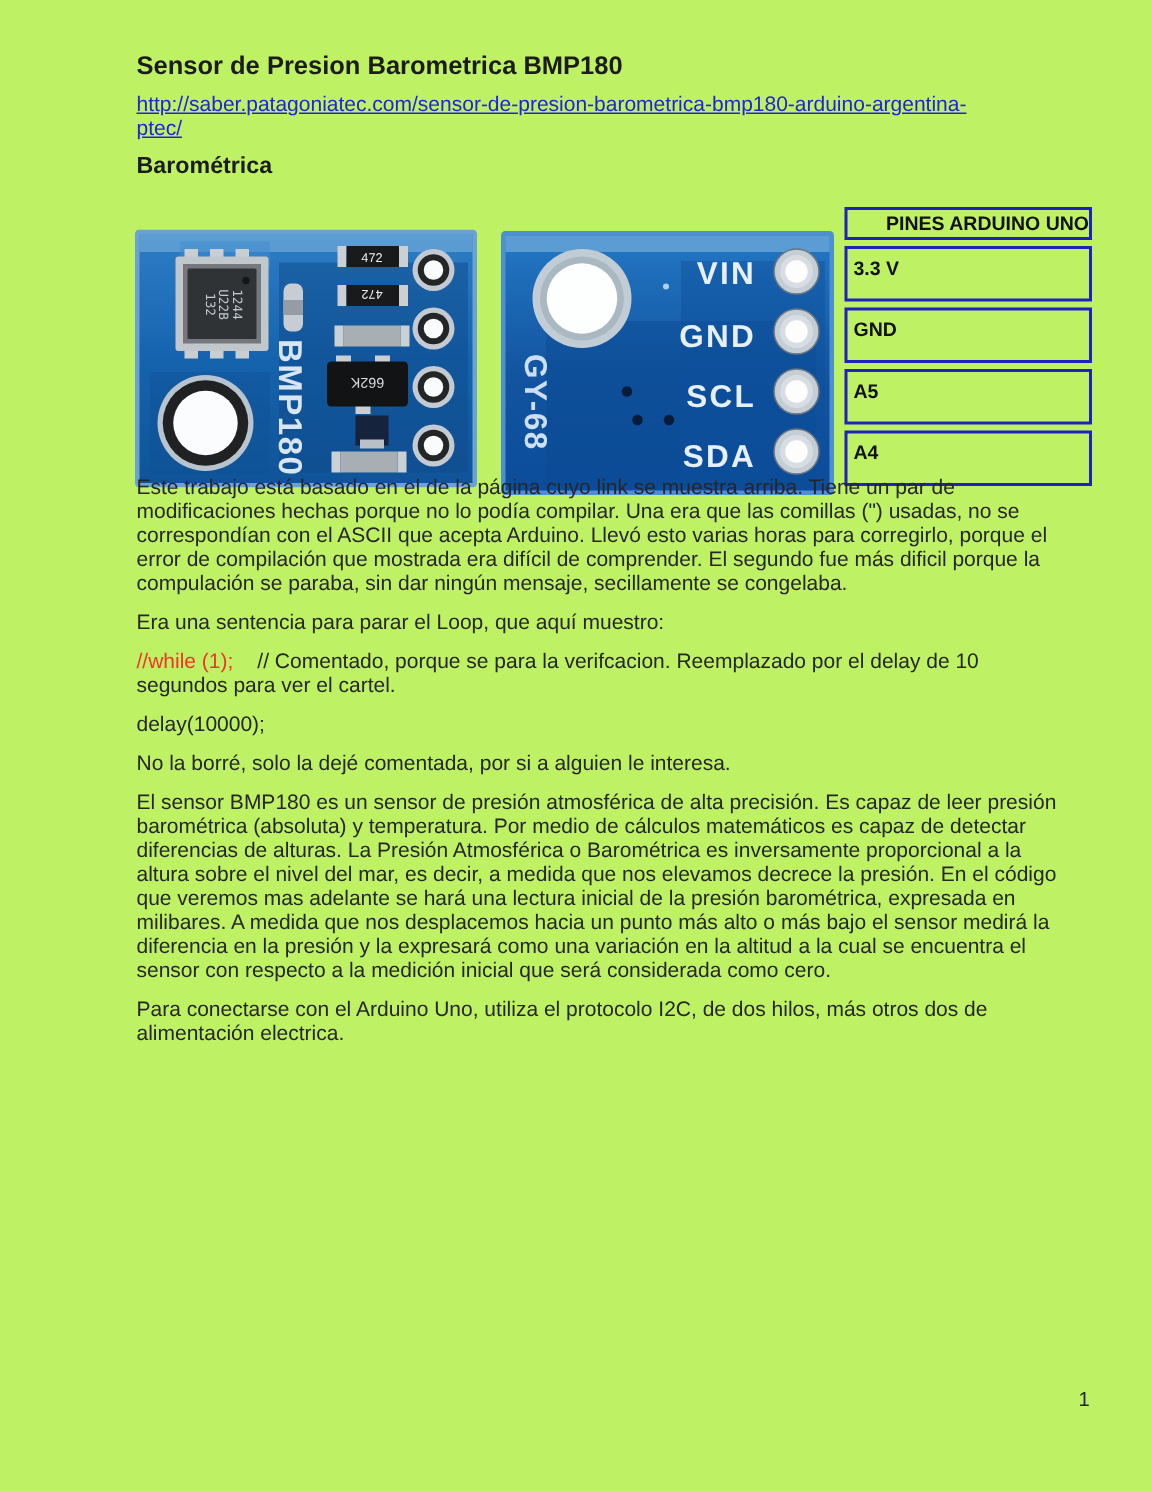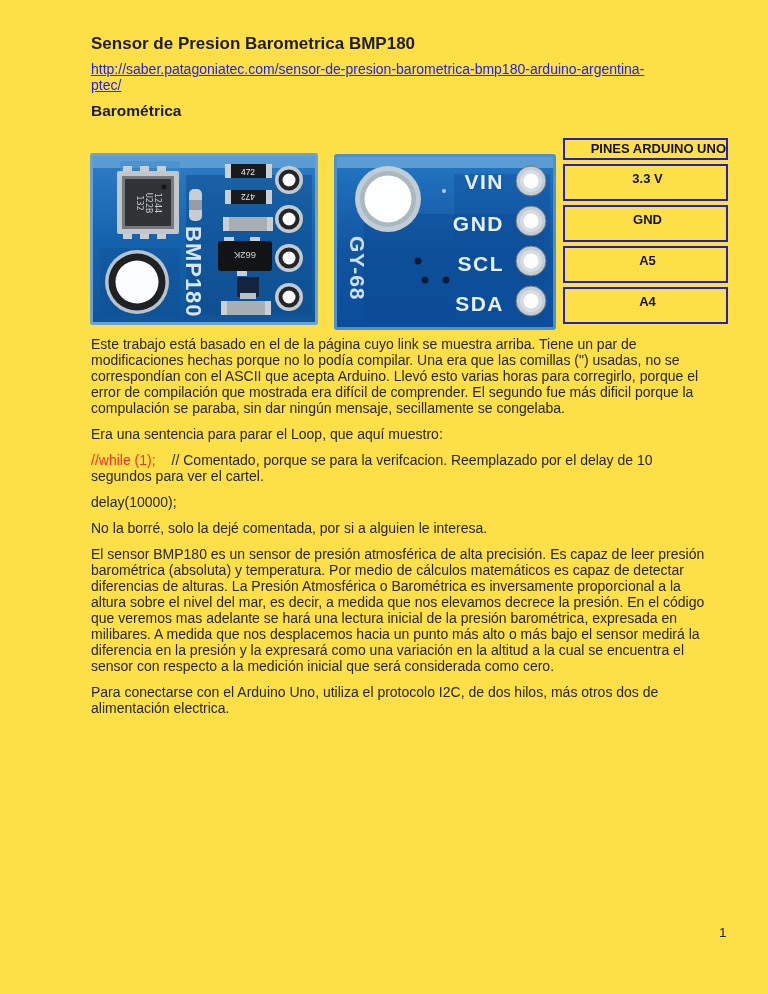--- a/index.html
+++ b/index.html
@@ -1,30 +1,30 @@
 <!DOCTYPE html>
 <html><head>
 <meta charset="utf-8">
 <style>
   html,body{margin:0;padding:0;background:#ffffff;}
   body{width:768px;height:994px;font-family:"Liberation Sans",sans-serif;color:#222;overflow:hidden;}
-  .page{position:relative;width:768px;height:994px;background:#fde047;}
+  .page{position:relative;width:768px;height:994px;background:#bef264;}
 
   .title{position:absolute;left:91px;top:34px;font-size:17px;font-weight:bold;color:#1c1c1c;margin:0;}
   .src-link{position:absolute;left:91px;top:61px;font-size:14px;line-height:16px;color:#2222dd;}
   .heading{position:absolute;left:91px;top:102px;font-size:15.5px;font-weight:bold;color:#1c1c1c;margin:0;}
 
   .photo-left{position:absolute;left:90px;top:153px;}
   .photo-right{position:absolute;left:334px;top:154px;}
 
   .pin-table{position:absolute;left:563px;top:138px;width:165px;}
   .pt-header{box-sizing:border-box;border:2px solid #2121bd;height:22px;line-height:18px;font-size:13px;font-weight:bold;color:#111;padding-left:3px;letter-spacing:0;text-align:right;}
-  .pt-row{box-sizing:border-box;border:2px solid #2121bd;height:37px;margin-top:4px;font-size:13px;font-weight:bold;color:#111;padding:5px 0 0 4px;text-align:center;}
-
-  .bodytext{position:absolute;left:91px;top:336px;width:618px;font-size:14px;line-height:16px;color:#262626;}
+  .pt-row{box-sizing:border-box;border:2px solid #2121bd;height:37px;margin-top:4px;font-size:13px;font-weight:bold;color:#111;padding:5px 0 0 4px;}
+
+  .bodytext{position:absolute;left:91px;top:316px;width:618px;font-size:14px;line-height:16px;color:#262626;}
   .bodytext p{margin:0 0 10px 0;}
   .red{color:#f0342a;text-align:center;}
   .code-gap{display:inline-block;width:16px;}
 
   .page-number{position:absolute;left:719px;top:925px;font-size:13.5px;color:#262626;}
 
   svg text{font-family:"Liberation Sans",sans-serif;}
   .chiptxt{font-family:"DejaVu Sans Mono",monospace;}
 </style>
 </head>

